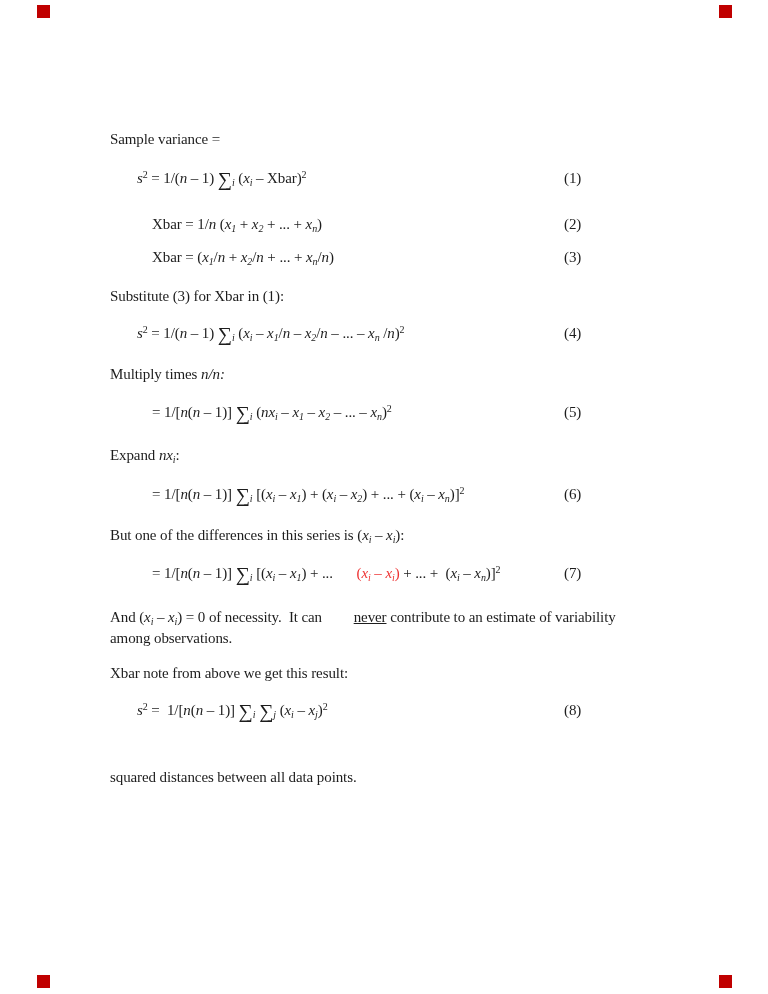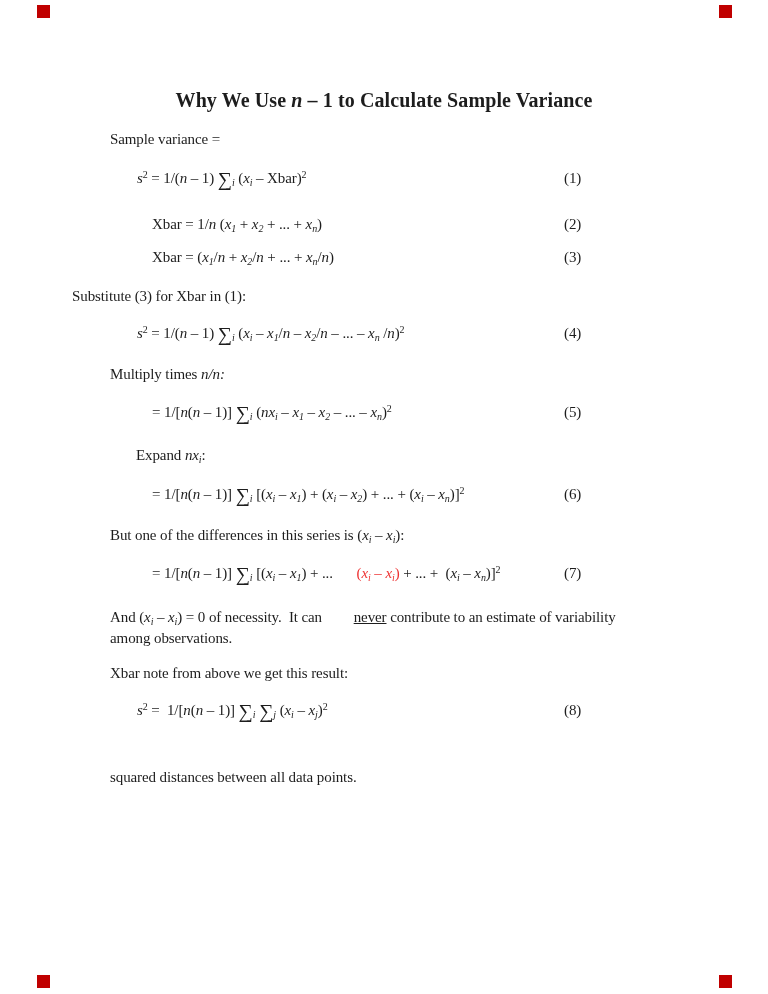--- a/index.html
+++ b/index.html
@@ -31,32 +31,31 @@
 </style>
 </head>
 <body>
 
 <div class="page" style="--highlight-red: #ee3333; --marker-red: #c00000; color: rgb(29, 29, 29);">
   <div class="corner tl"></div>
   <div class="corner tr"></div>
   <div class="corner bl"></div>
   <div class="corner br"></div>
 
-  <h1 class="doc-title"><span>Why We Use </span><span class="seg-i">n</span><span> – 1 to Calculate Sample Variance</span></h1>
 
   <div id="blocks">
       <div class="block" style="top: 129px;"><span class="content" style="margin-left: 110px;"><span>Sample variance =</span></span></div>
       <div class="block" style="top: 168px;"><span class="content" style="margin-left: 137px;"><span class="seg-i">s</span><sup class="seg-sup">2</sup><span> = 1/(</span><span class="seg-i">n</span><span> – 1) </span><span class="seg-sum">∑</span><sub class="seg-sub">i</sub><span> (</span><span class="seg-i">x</span><sub class="seg-sub">i</sub><span> – Xbar)</span><sup class="seg-sup">2</sup></span><span class="eq-num">(1)</span></div>
       <div class="block" style="top: 214px;"><span class="content" style="margin-left: 152px;"><span>Xbar = 1/</span><span class="seg-i">n</span><span> (</span><span class="seg-i">x</span><sub class="seg-sub">1</sub><span> + </span><span class="seg-i">x</span><sub class="seg-sub">2</sub><span> + ... + </span><span class="seg-i">x</span><sub class="seg-sub">n</sub><span>)</span></span><span class="eq-num">(2)</span></div>
       <div class="block" style="top: 247px;"><span class="content" style="margin-left: 152px;"><span>Xbar = (</span><span class="seg-i">x</span><sub class="seg-sub">1</sub><span>/</span><span class="seg-i">n</span><span> + </span><span class="seg-i">x</span><sub class="seg-sub">2</sub><span>/</span><span class="seg-i">n</span><span> + ... + </span><span class="seg-i">x</span><sub class="seg-sub">n</sub><span>/</span><span class="seg-i">n</span><span>)</span></span><span class="eq-num">(3)</span></div>
-      <div class="block" style="top: 286px;"><span class="content" style="margin-left: 72px; text-align: right;"><span>Substitute (3) for Xbar in (1):</span></span></div>
+      <div class="block" style="top: 286px;"><span class="content" style="margin-left: 110px; text-align: right;"><span>Substitute (3) for Xbar in (1):</span></span></div>
       <div class="block" style="top: 323px;"><span class="content" style="margin-left: 137px;"><span class="seg-i">s</span><sup class="seg-sup">2</sup><span> = 1/(</span><span class="seg-i">n</span><span> – 1) </span><span class="seg-sum">∑</span><sub class="seg-sub">i</sub><span> (</span><span class="seg-i">x</span><sub class="seg-sub">i</sub><span> – </span><span class="seg-i">x</span><sub class="seg-sub">1</sub><span>/</span><span class="seg-i">n</span><span> – </span><span class="seg-i">x</span><sub class="seg-sub">2</sub><span>/</span><span class="seg-i">n</span><span> – ... – </span><span class="seg-i">x</span><sub class="seg-sub">n</sub><span> /</span><span class="seg-i">n</span><span>)</span><sup class="seg-sup">2</sup></span><span class="eq-num">(4)</span></div>
       <div class="block" style="top: 364px;"><span class="content" style="margin-left: 110px;"><span>Multiply times </span><span class="seg-i">n/n:</span></span></div>
       <div class="block" style="top: 402px;"><span class="content" style="margin-left: 152px;"><span>= 1/[</span><span class="seg-i">n</span><span>(</span><span class="seg-i">n</span><span> – 1)] </span><span class="seg-sum">∑</span><sub class="seg-sub">i</sub><span> (</span><span class="seg-i">nx</span><sub class="seg-sub">i</sub><span> – </span><span class="seg-i">x</span><sub class="seg-sub">1</sub><span> – </span><span class="seg-i">x</span><sub class="seg-sub">2</sub><span> – ... – </span><span class="seg-i">x</span><sub class="seg-sub">n</sub><span>)</span><sup class="seg-sup">2</sup></span><span class="eq-num">(5)</span></div>
-      <div class="block" style="top: 445px; padding-left: 26px;"><span class="content" style="margin-left: 110px;"><span>Expand </span><span class="seg-i">nx</span><sub class="seg-sub">i</sub><span>:</span></span></div>
+      <div class="block" style="top: 445px;"><span class="content" style="margin-left: 110px;"><span>Expand </span><span class="seg-i">nx</span><sub class="seg-sub">i</sub><span>:</span></span></div>
       <div class="block" style="top: 484px;"><span class="content" style="margin-left: 152px;"><span>= 1/[</span><span class="seg-i">n</span><span>(</span><span class="seg-i">n</span><span> – 1)] </span><span class="seg-sum">∑</span><sub class="seg-sub">i</sub><span> [(</span><span class="seg-i">x</span><sub class="seg-sub">i</sub><span> – </span><span class="seg-i">x</span><sub class="seg-sub">1</sub><span>) + (</span><span class="seg-i">x</span><sub class="seg-sub">i</sub><span> – </span><span class="seg-i">x</span><sub class="seg-sub">2</sub><span>) + ... + (</span><span class="seg-i">x</span><sub class="seg-sub">i</sub><span> – </span><span class="seg-i">x</span><sub class="seg-sub">n</sub><span>)]</span><sup class="seg-sup">2</sup></span><span class="eq-num">(6)</span></div>
       <div class="block" style="top: 525px;"><span class="content" style="margin-left: 110px;"><span>But one of the differences in this series is (</span><span class="seg-i">x</span><sub class="seg-sub">i</sub><span> – </span><span class="seg-i">x</span><sub class="seg-sub">i</sub><span>):</span></span></div>
       <div class="block" style="top: 563px;"><span class="content" style="margin-left: 152px;"><span>= 1/[</span><span class="seg-i">n</span><span>(</span><span class="seg-i">n</span><span> – 1)] </span><span class="seg-sum">∑</span><sub class="seg-sub">i</sub><span> [(</span><span class="seg-i">x</span><sub class="seg-sub">i</sub><span> – </span><span class="seg-i">x</span><sub class="seg-sub">1</sub><span>) + ... </span><span class="seg-red"><span>(</span><span class="seg-i">x</span><sub class="seg-sub">i</sub><span> – </span><span class="seg-i">x</span><sub class="seg-sub">i</sub><span>)</span></span><span> + ... +&nbsp; (</span><span class="seg-i">x</span><sub class="seg-sub">i</sub><span> – </span><span class="seg-i">x</span><sub class="seg-sub">n</sub><span>)]</span><sup class="seg-sup">2</sup></span><span class="eq-num">(7)</span></div>
       <div class="block" style="top: 607px;"><span class="content" style="margin-left: 110px;"><span>And (</span><span class="seg-i">x</span><sub class="seg-sub">i</sub><span> – </span><span class="seg-i">x</span><sub class="seg-sub">i</sub><span>) = 0 of necessity.&nbsp; It can </span><span class="seg-u">never</span><span> contribute to an estimate of variability</span><br><span>among observations.</span></span></div>
       <div class="block" style="top: 663px;"><span class="content" style="margin-left: 110px;"><span>Xbar note from above we get this result:</span></span></div>
       <div class="block" style="top: 700px;"><span class="content" style="margin-left: 137px;"><span class="seg-i">s</span><sup class="seg-sup">2</sup><span> =&nbsp; 1/[</span><span class="seg-i">n</span><span>(</span><span class="seg-i">n</span><span> – 1)] </span><span class="seg-sum">∑</span><sub class="seg-sub">i</sub><span> </span><span class="seg-sum">∑</span><sub class="seg-sub">j</sub><span> (</span><span class="seg-i">x</span><sub class="seg-sub">i</sub><span> – </span><span class="seg-i">x</span><sub class="seg-sub">j</sub><span>)</span><sup class="seg-sup">2</sup></span><span class="eq-num">(8)</span></div>
       <div class="block" style="top: 746px;"><span class="content" style="margin-left: 110px;"><br><span>squared distances between all data points.</span></span></div>
     </div>
 </div>
 

